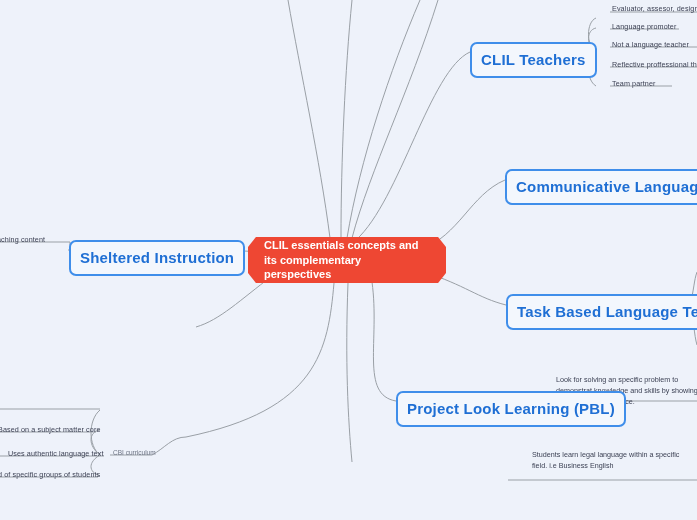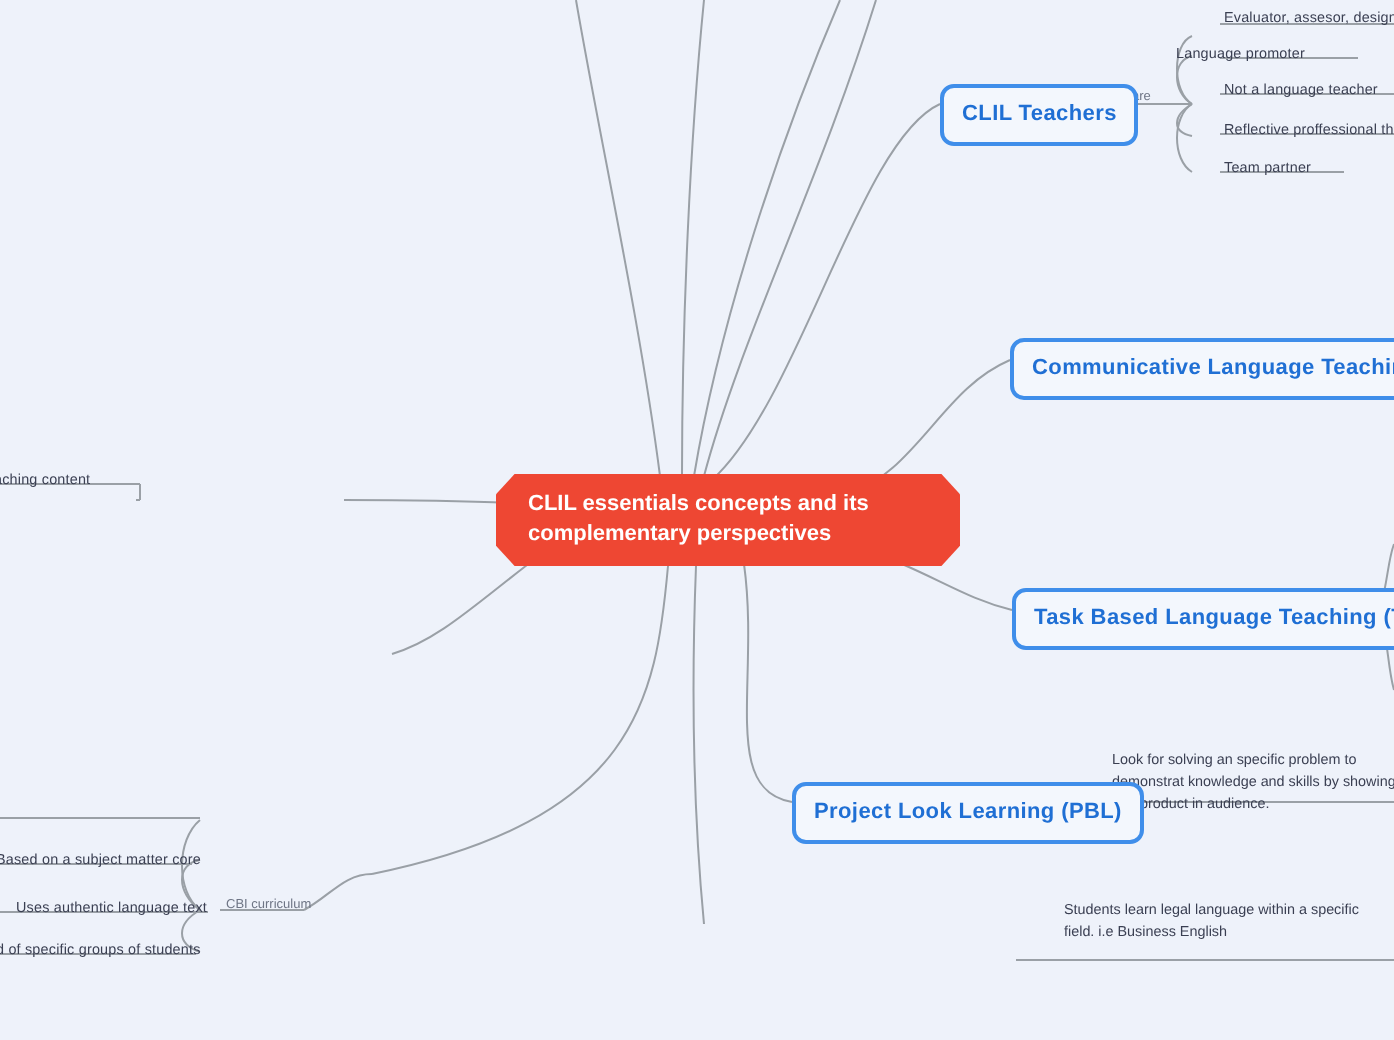--- a/index.html
+++ b/index.html
@@ -23,34 +23,34 @@
     pointer-events: none;
   }
   .node {
     position: absolute;
     box-sizing: border-box;
     background: #f3f7fd;
     border: 2px solid #3f8eea;
     border-radius: 7px;
     color: #1f6fd4;
     font-weight: bold;
-    font-size: 11px;
+    font-size: 15px;
     letter-spacing: 0.2px;
     line-height: 1.35;
     padding: 6px 9px;
     z-index: 5;
     white-space: nowrap;
   }
   .node.wrap { white-space: normal; }
 
   .central {
     position: absolute;
     left: 248px;
     top: 237px;
-    width: 232px;
+    width: 198px;
     height: 46px;
     background: #ee4733;
     color: #ffffff;
     font-weight: bold;
     font-size: 11px;
     line-height: 1.35;
     display: flex;
     align-items: center;
     padding: 0 16px;
     box-sizing: border-box;
@@ -153,21 +153,21 @@
 
   <div class="central">
     <span>CLIL essentials concepts and its complementary perspectives</span>
   </div>
 
   <div class="node" style="left:470px; top:42px;">
     <span>CLIL Teachers</span>
   </div>
   <div class="edge-label" style="left:566px; top:45px;">are</div>
   <div class="leaf" style="left:612px; top:4px;">Evaluator, assesor, designer and</div>
-  <div class="leaf" style="left:588px; top:22px;">Language promoter</div>
+  <div class="leaf" style="left:612px; top:22px;">Language promoter</div>
   <div class="leaf" style="left:612px; top:40px;">Not a language teacher</div>
   <div class="leaf" style="left:612px; top:60px;">Reflective proffessional through</div>
   <div class="leaf" style="left:612px; top:79px;">Team partner</div>
 
   <div class="node" style="left:505px; top:169px;">
     <span>Communicative Language Teaching (CLT)</span>
   </div>
 
   <div class="node" style="left:506px; top:294px;">
     <span>Task Based Language Teaching (TBLT)</span>
@@ -179,15 +179,18 @@
   <div class="desc" style="left:556px; top:375px; width:150px;">Look for solving an specific problem to demonstrat knowledge and skills by showing a real product in audience.</div>
 
   <div class="desc" style="left:532px; top:450px; width:164px;">Students learn legal language within a specific field. i.e Business English</div>
 
   <div class="edge-label" style="left:113px; top:449px;">CBI curriculum</div>
   <div class="leaf" style="left:-2px; top:425px;">Based on a subject matter core</div>
   <div class="leaf" style="left:8px; top:449px;">Uses authentic language text</div>
   <div class="leaf" style="left:-2px; top:470px;">d of specific groups of students</div>
 
 
+  <div class="node" style="left:69px; top:240px;">
+    <span>Sheltered Instruction</span>
+  </div>
   <div class="leaf" style="left:-3px; top:235px;">aching content</div>
 
 </div>
 
 </body></html>

